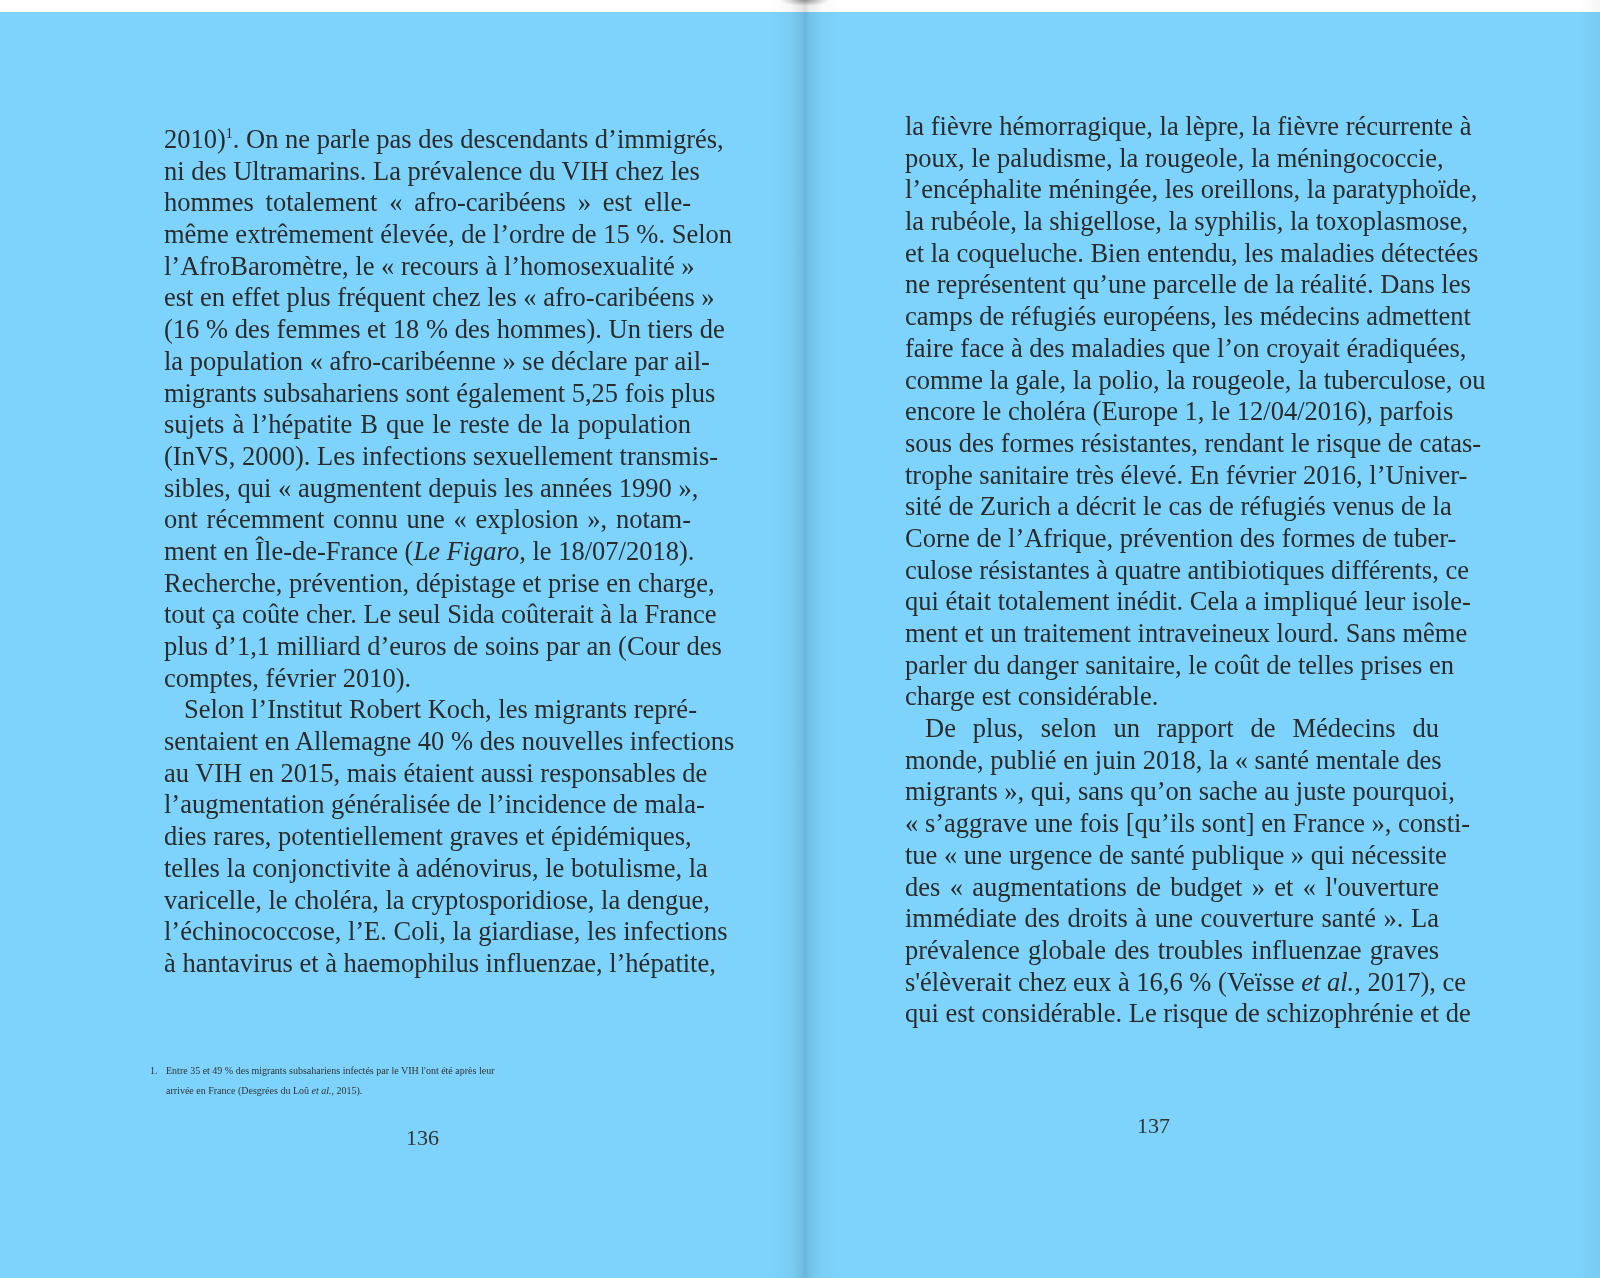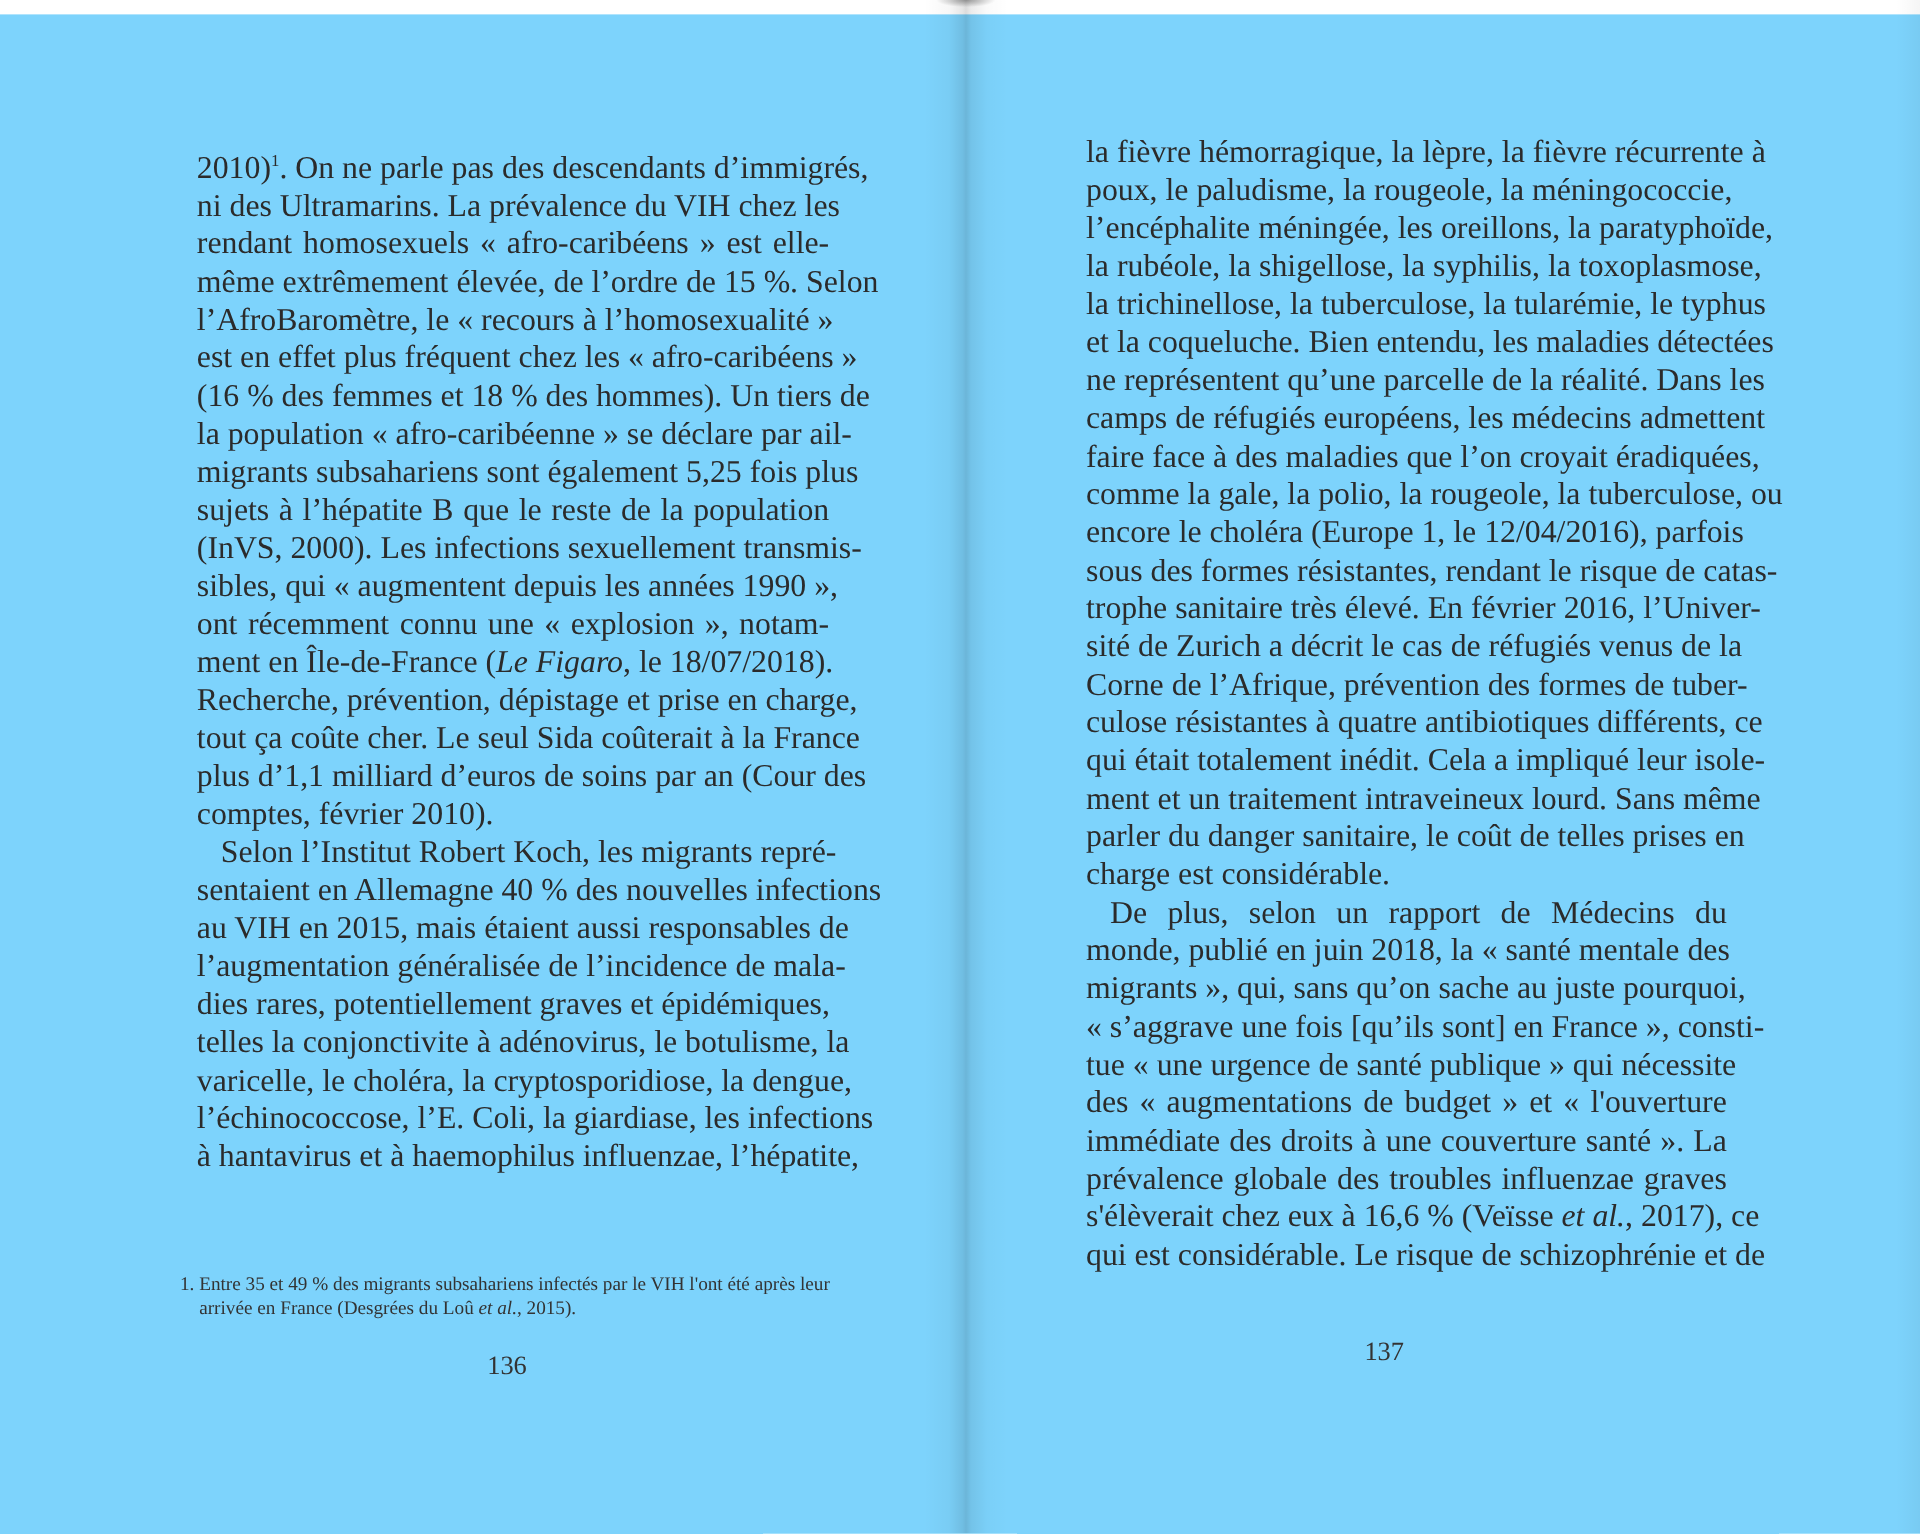--- a/index.html
+++ b/index.html
@@ -90,21 +90,21 @@
     font-size: 14px;
     vertical-align: 10px;
     line-height: 0;
   }
   em { font-style: italic; }
   .footnote {
     position: absolute;
     left: 150px;
     top: 1049px;
     width: 545px;
-    font-size: 16px;
+    font-size: 10px;
     line-height: 20px;
     color: #333;
   }
   .footnote .fn-line {
     display: block;
     white-space: nowrap;
   }
   .footnote .fn-num {
     display: inline-block;
     width: 16px;
@@ -122,21 +122,21 @@
   .pn-left { left: 406px; }
   .pn-right { left: 1137px; }
 </style>
 </head>
 <body>
 
 <div class="page page-left">
   <div class="text-block left-text" id="left-body">
       <span class="line"><span>2010)</span><sup>1</sup><span>. On ne parle pas des descendants d’immigrés,</span></span>
       <span class="line">ni des Ultramarins. La prévalence du VIH chez les</span>
-      <span class="line">rendant homosexuels « afro-caribéens » est elle-</span>
+      <span class="line">hommes totalement « afro-caribéens » est elle-</span>
       <span class="line">même extrêmement élevée, de l’ordre de 15 %. Selon</span>
       <span class="line">l’AfroBaromètre, le « recours à l’homosexualité »</span>
       <span class="line">est en effet plus fréquent chez les « afro-caribéens »</span>
       <span class="line">(16 % des femmes et 18 % des hommes). Un tiers de</span>
       <span class="line">la population « afro-caribéenne » se déclare par ail-</span>
       <span class="line">migrants subsahariens sont également 5,25 fois plus</span>
       <span class="line">sujets à l’hépatite B que le reste de la population</span>
       <span class="line">(InVS, 2000). Les infections sexuellement transmis-</span>
       <span class="line">sibles, qui « augmentent depuis les années 1990 »,</span>
       <span class="line">ont récemment connu une « explosion », notam-</span>
@@ -165,21 +165,20 @@
   </div>
   <div class="page-number pn-left">136</div>
 </div>
 
 <div class="page page-right"></div>
 <div class="text-block right-text" id="right-body">
     <span class="line">la fièvre hémorragique, la lèpre, la fièvre récurrente à</span>
     <span class="line">poux, le paludisme, la rougeole, la méningococcie,</span>
     <span class="line">l’encéphalite méningée, les oreillons, la paratyphoïde,</span>
     <span class="line">la rubéole, la shigellose, la syphilis, la toxoplasmose,</span>
-    <span class="line">la trichinellose, la tuberculose, la tularémie, le typhus</span>
     <span class="line">et la coqueluche. Bien entendu, les maladies détectées</span>
     <span class="line">ne représentent qu’une parcelle de la réalité. Dans les</span>
     <span class="line">camps de réfugiés européens, les médecins admettent</span>
     <span class="line">faire face à des maladies que l’on croyait éradiquées,</span>
     <span class="line">comme la gale, la polio, la rougeole, la tuberculose, ou</span>
     <span class="line">encore le choléra (Europe 1, le 12/04/2016), parfois</span>
     <span class="line">sous des formes résistantes, rendant le risque de catas-</span>
     <span class="line">trophe sanitaire très élevé. En février 2016, l’Univer-</span>
     <span class="line">sité de Zurich a décrit le cas de réfugiés venus de la</span>
     <span class="line">Corne de l’Afrique, prévention des formes de tuber-</span>

